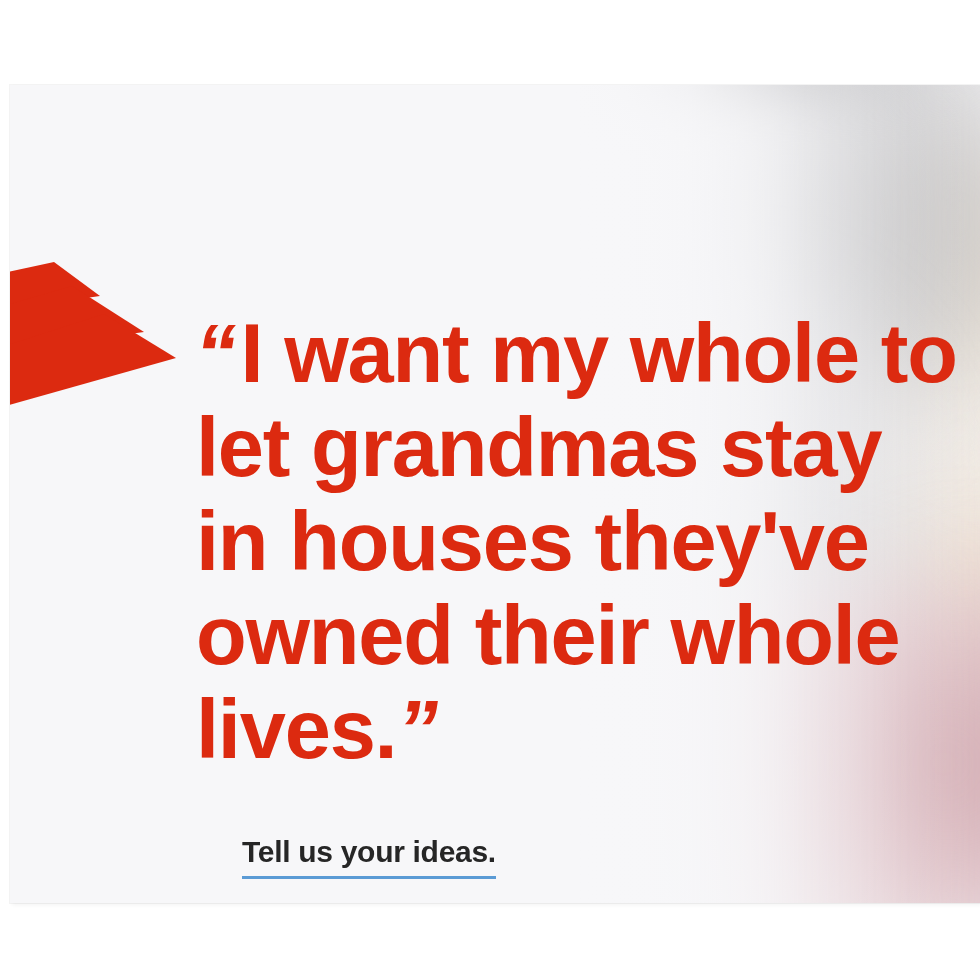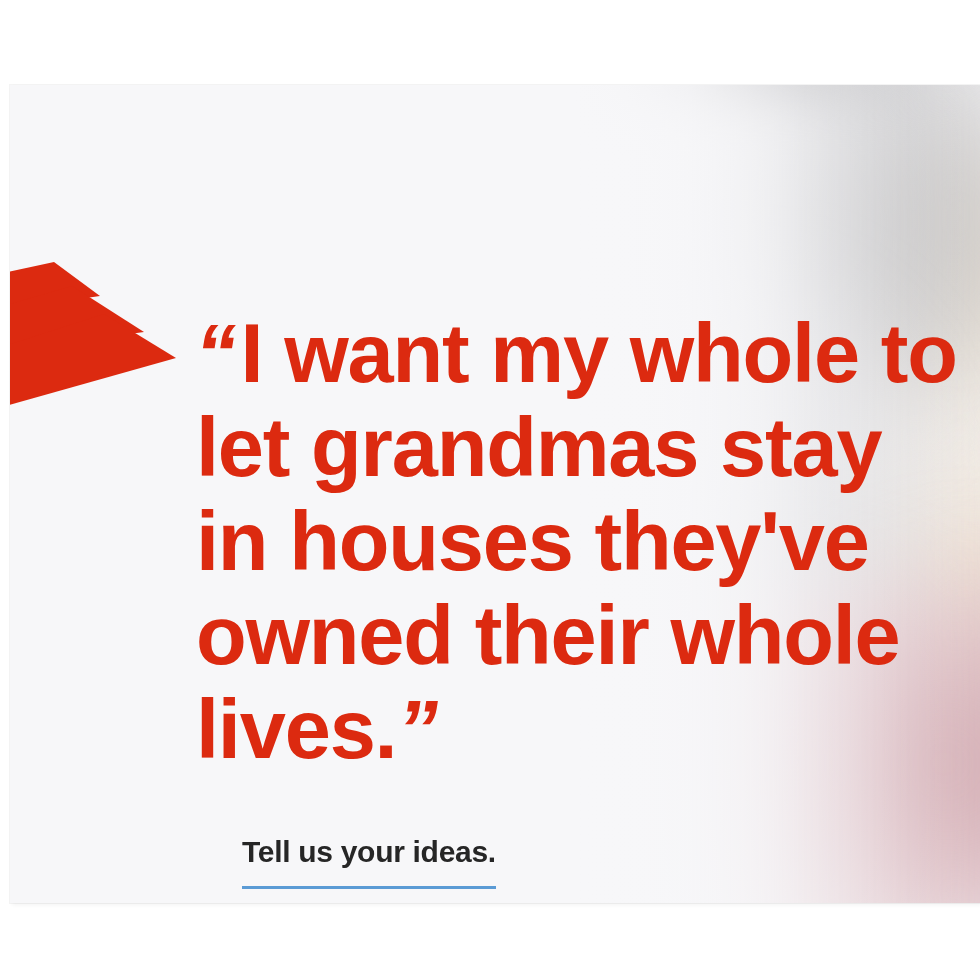--- a/index.html
+++ b/index.html
@@ -187,21 +187,21 @@
     position: absolute;
     left: 232px;
     top: 750px;
     color: #262626;
     font-family: "Liberation Sans", sans-serif;
     font-weight: bold;
     font-size: 30px;
     letter-spacing: -0.3px;
     text-decoration: none;
     border-bottom: 3px solid #5b9bd5;
-    padding-bottom: 17px;
+    padding-bottom: 7px;
     cursor: pointer;
     display: inline-block;
   }
 </style>
 </head>
 <body>
 
 <div id="stage">
 
   <div id="ad-panel">

